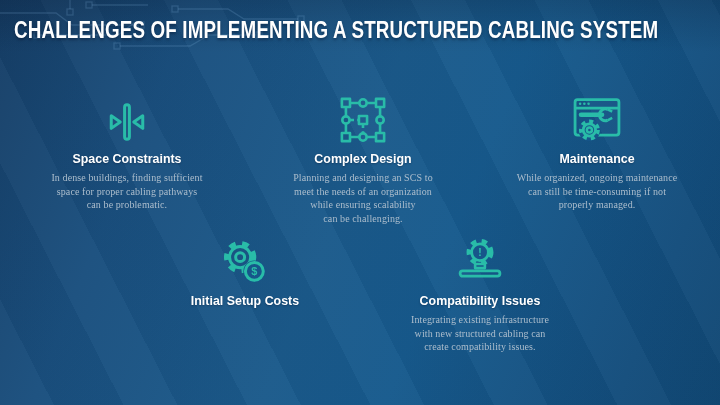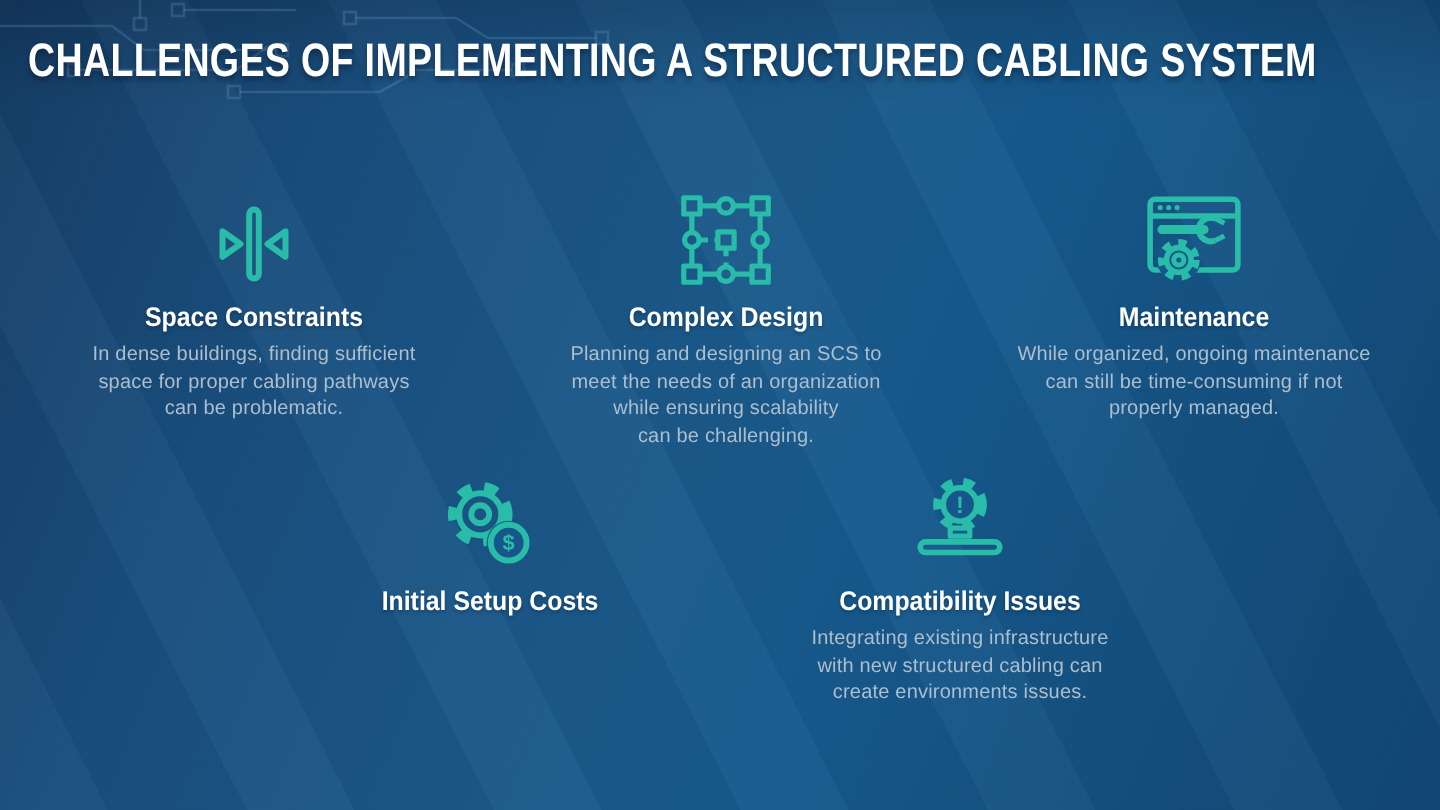--- a/index.html
+++ b/index.html
@@ -19,21 +19,21 @@
     letter-spacing:.2px; transform:scaleX(.8); transform-origin:left top;
     text-shadow:0 2px 3px rgba(0,10,30,.35);
   }
   .item { position:absolute; text-align:center; color:#fff; }
   .icon-wrap { display:flex; justify-content:center; align-items:flex-end; height:54px; margin-bottom:5px; color:#29bca8; }
   .row2 .icon-wrap { height:52px; }
   .item h3 {
     margin:0 0 5px; font-size:13.5px; font-weight:bold; color:#ffffff;
     transform:scaleX(.92); text-shadow:0 1px 2px rgba(0,10,30,.3);
   }
-  .desc { font-size:10px; line-height:13.5px; color:#adbecd; white-space:pre-line; letter-spacing:.1px; }
+  .desc { font-size:10px; line-height:13.5px; color:#adbecd; white-space:pre-line; letter-spacing:.1px;font-family:Liberation Serif, serif; }
   #item-0 { left:17px;  top:92px;  width:220px; }
   #item-1 { left:253px; top:92px;  width:220px; }
   #item-2 { left:487px; top:92px;  width:220px; }
   #item-3 { left:125px; top:236px; width:240px; }
   #item-4 { left:360px; top:236px; width:240px; }
   svg.icon { display:block; }
   svg.icon * { vector-effect:non-scaling-stroke; }
 </style>
 </head>
 <body>
@@ -142,16 +142,16 @@
         <circle cx="32" cy="20" r="13.5" stroke-width="5" stroke-dasharray="5.3 5.3"></circle>
         <circle cx="32" cy="20" r="10.3"></circle>
         <text x="32" y="25.2" font-size="14.5" font-weight="bold" text-anchor="middle" fill="currentColor" stroke="none" font-family="Liberation Sans, sans-serif">!</text>
         <rect x="26" y="34.5" width="12" height="5" fill="#17568a" stroke-width="2.6"></rect>
         <rect x="7.5" y="43" width="49" height="6.5" rx="3.2"></rect>
       </svg>
     </div>
     <h3>Compatibility Issues</h3>
     <div class="desc">Integrating existing infrastructure
 with new structured cabling can
-create environments issues.</div>
+create compatibility issues.</div>
   </div>
 
 </div>
 
 </body></html>

